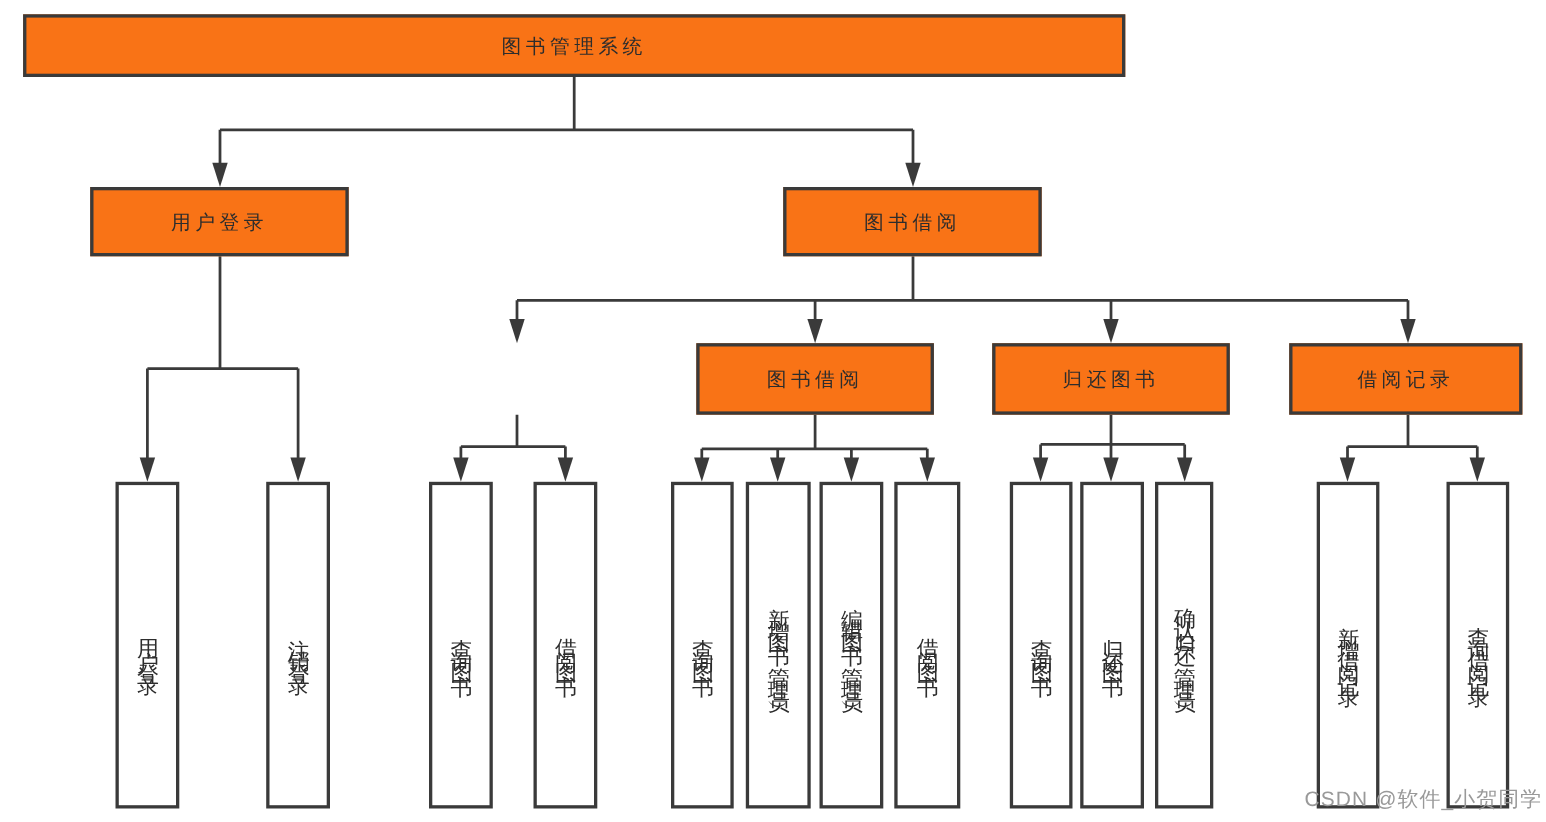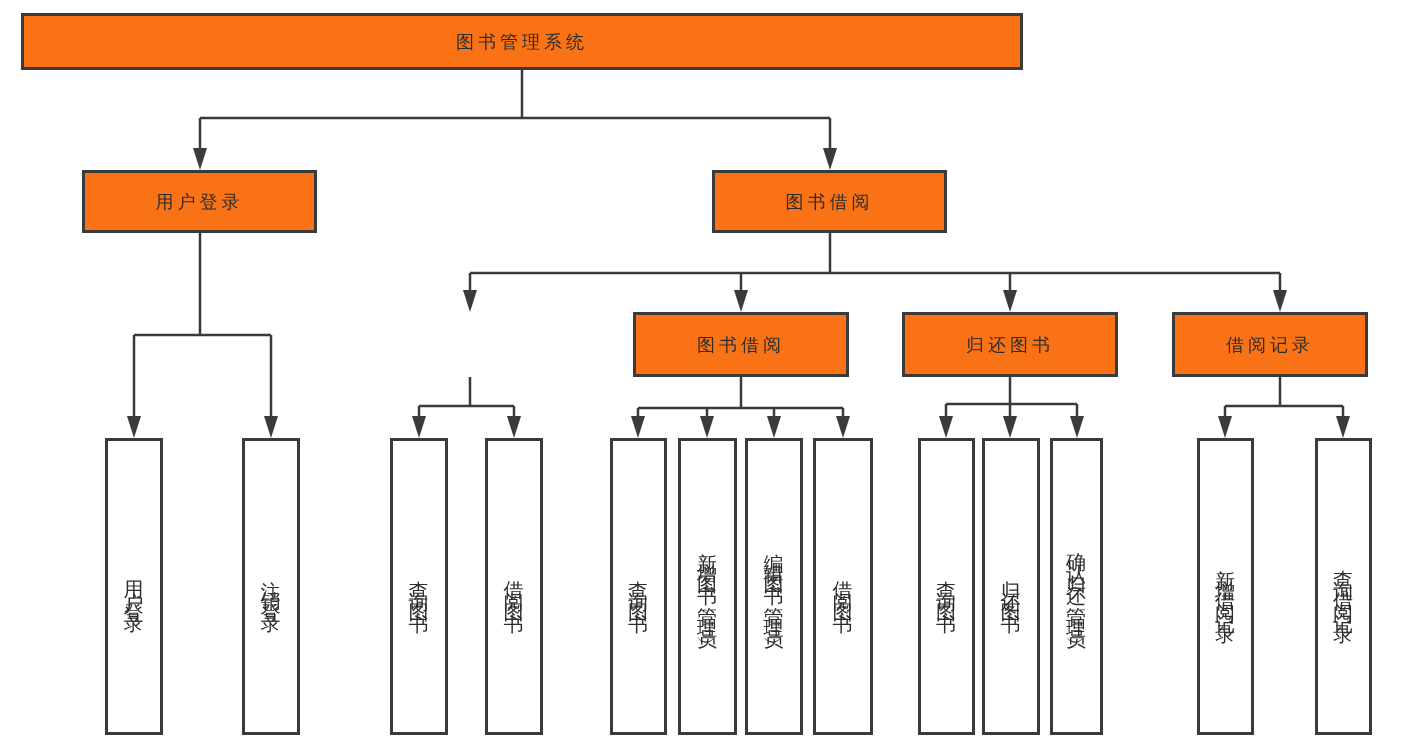--- a/index.html
+++ b/index.html
@@ -68,21 +68,21 @@
 
   
   .n-root  { left: 21px;   top: 13px;  width: 1002px; height: 57px; }
   
   .n-l2-0  { left: 82px;   top: 170px; width: 235px;  height: 63px; }
   .n-l2-1  { left: 712px;  top: 170px; width: 235px;  height: 63px; }
   
   .n-l3-0  { left: 362px;  top: 312px; width: 216px;  height: 65px; }
   .n-l3-1  { left: 633px;  top: 312px; width: 216px;  height: 65px; }
   .n-l3-2  { left: 902px;  top: 312px; width: 216px;  height: 65px; }
-  .n-l3-3  { left: 1172px; top: 312px; width: 196px;  height: 65px; }
+  .n-l3-3  { left: 1172px; top: 312px; width: 212px;  height: 65px; }
   
   .n-lf-0  { left: 105px;  width: 58px; }
   .n-lf-1  { left: 242px;  width: 58px; }
   .n-lf-2  { left: 390px;  width: 58px; }
   .n-lf-3  { left: 485px;  width: 58px; }
   .n-lf-4  { left: 610px;  width: 57px; }
   .n-lf-5  { left: 678px;  width: 59px; }
   .n-lf-6  { left: 745px;  width: 58px; }
   .n-lf-7  { left: 813px;  width: 60px; }
   .n-lf-8  { left: 918px;  width: 57px; }
@@ -148,14 +148,15 @@
   <div class="vbox n-lf-4">查询图书</div>
   <div class="vbox n-lf-5">新增图书（管理员）</div>
   <div class="vbox n-lf-6">编辑图书（管理员）</div>
   <div class="vbox n-lf-7">借阅图书</div>
   <div class="vbox n-lf-8">查询图书</div>
   <div class="vbox n-lf-9">归还图书</div>
   <div class="vbox n-lf-10">确认归还（管理员）</div>
   <div class="vbox n-lf-11">新增借阅记录</div>
   <div class="vbox n-lf-12">查询借阅记录</div>
 
+  <div class="watermark">CSDN @软件_小贺同学</div>
 
 </div>
 
 </body></html>

